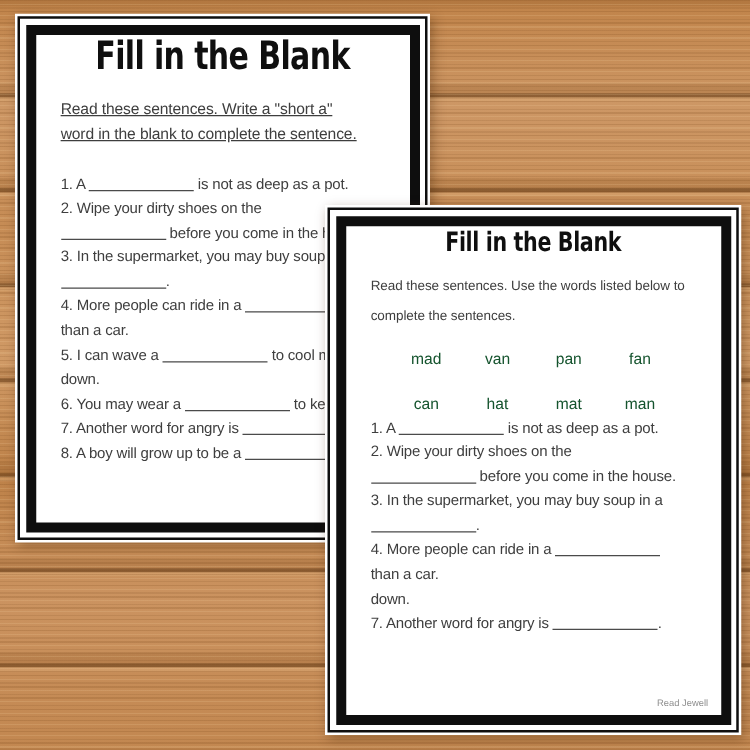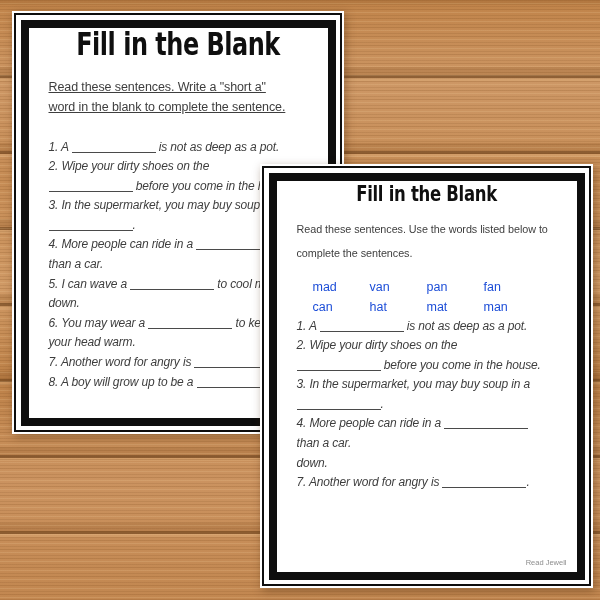--- a/index.html
+++ b/index.html
@@ -44,26 +44,26 @@
          font-family:"DejaVu Sans","Liberation Sans",sans-serif;
          transform:scaleY(1.3);transform-origin:50% 20%;}
   .back .title{font-size:24px;line-height:26px;height:33px;margin-top:1px;letter-spacing:-0.5px;}
   .front .title{font-size:16.5px;line-height:18px;height:24px;margin-top:2px;letter-spacing:-0.3px;}
 
   .instr{color:#3e3e3e;white-space:pre;margin:0;}
   .back .instr{font-size:12.5px;line-height:20px;margin-top:14px;letter-spacing:-0.1px;text-decoration:underline;}
   .front .instr{font-size:10.8px;line-height:24px;margin-top:9px;letter-spacing:-0.05px;}
 
   .word-bank{display:grid;grid-template-columns:repeat(4,57px);margin:12px 0 0 16px;
-             row-gap:0;color:#1d4ed8;font-size:12.5px;line-height:20px;}
+             row-gap:16px;color:#14532d;font-size:12.5px;line-height:20px;text-align:center;}
 
   .items{margin-top:0;color:#3e3e3e;font-size:12px;letter-spacing:-0.15px;}
   .back .items{margin-top:21px;}
   .front .items{margin-top:0;}
-  .line{white-space:pre;line-height:19.6px;font-style:italic;}
+  .line{white-space:pre;line-height:19.6px;}
 
   .blank{display:inline-block;width:84px;height:12px;
          border-bottom:1.5px solid #4a4a4a;transform:translateY(2px);}
 
   .credit{position:absolute;right:10px;bottom:5px;font-size:7.5px;color:#8d8d8d;}
 </style>
 </head>
 <body>
 
 <div class="scene">
@@ -89,21 +89,20 @@
             <div class="sentence">
               <div class="line">4. More people can ride in a <span class="blank"></span></div>
               <div class="line">than a car.</div>
             </div>
             <div class="sentence">
               <div class="line">5. I can wave a <span class="blank"></span> to cool me</div>
               <div class="line">down.</div>
             </div>
             <div class="sentence">
               <div class="line">6. You may wear a <span class="blank"></span> to keep</div>
-              <div class="line">your head warm.</div>
             </div>
             <div class="sentence">
               <div class="line">7. Another word for angry is <span class="blank"></span>.</div>
             </div>
             <div class="sentence">
               <div class="line">8. A boy will grow up to be a <span class="blank"></span>.</div>
             </div>
           </div>
       </div>
     </div>

